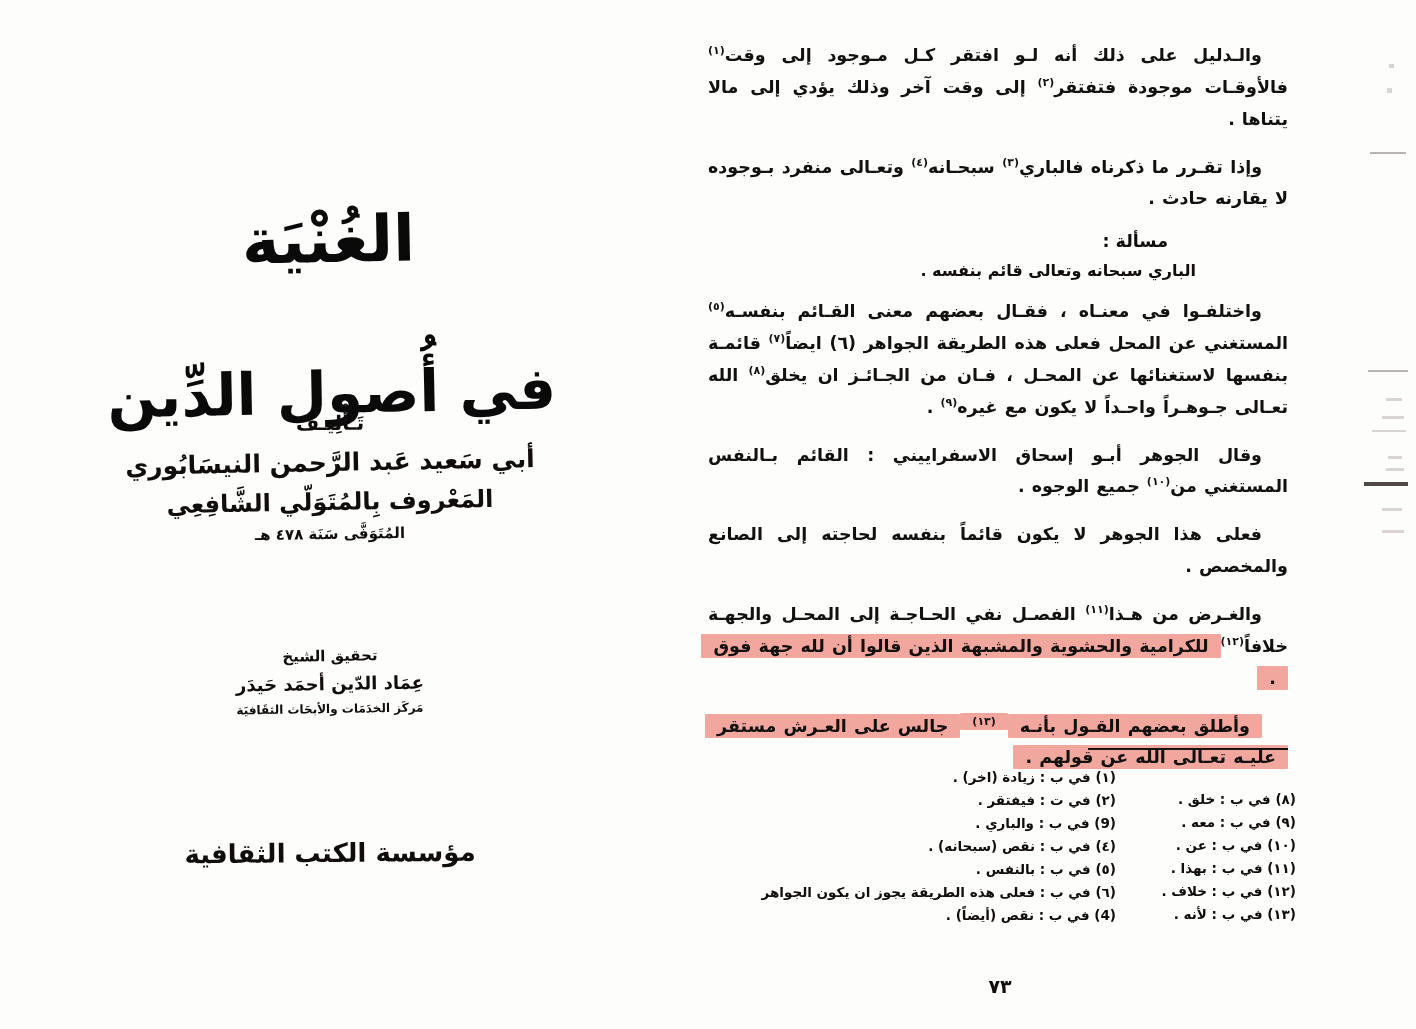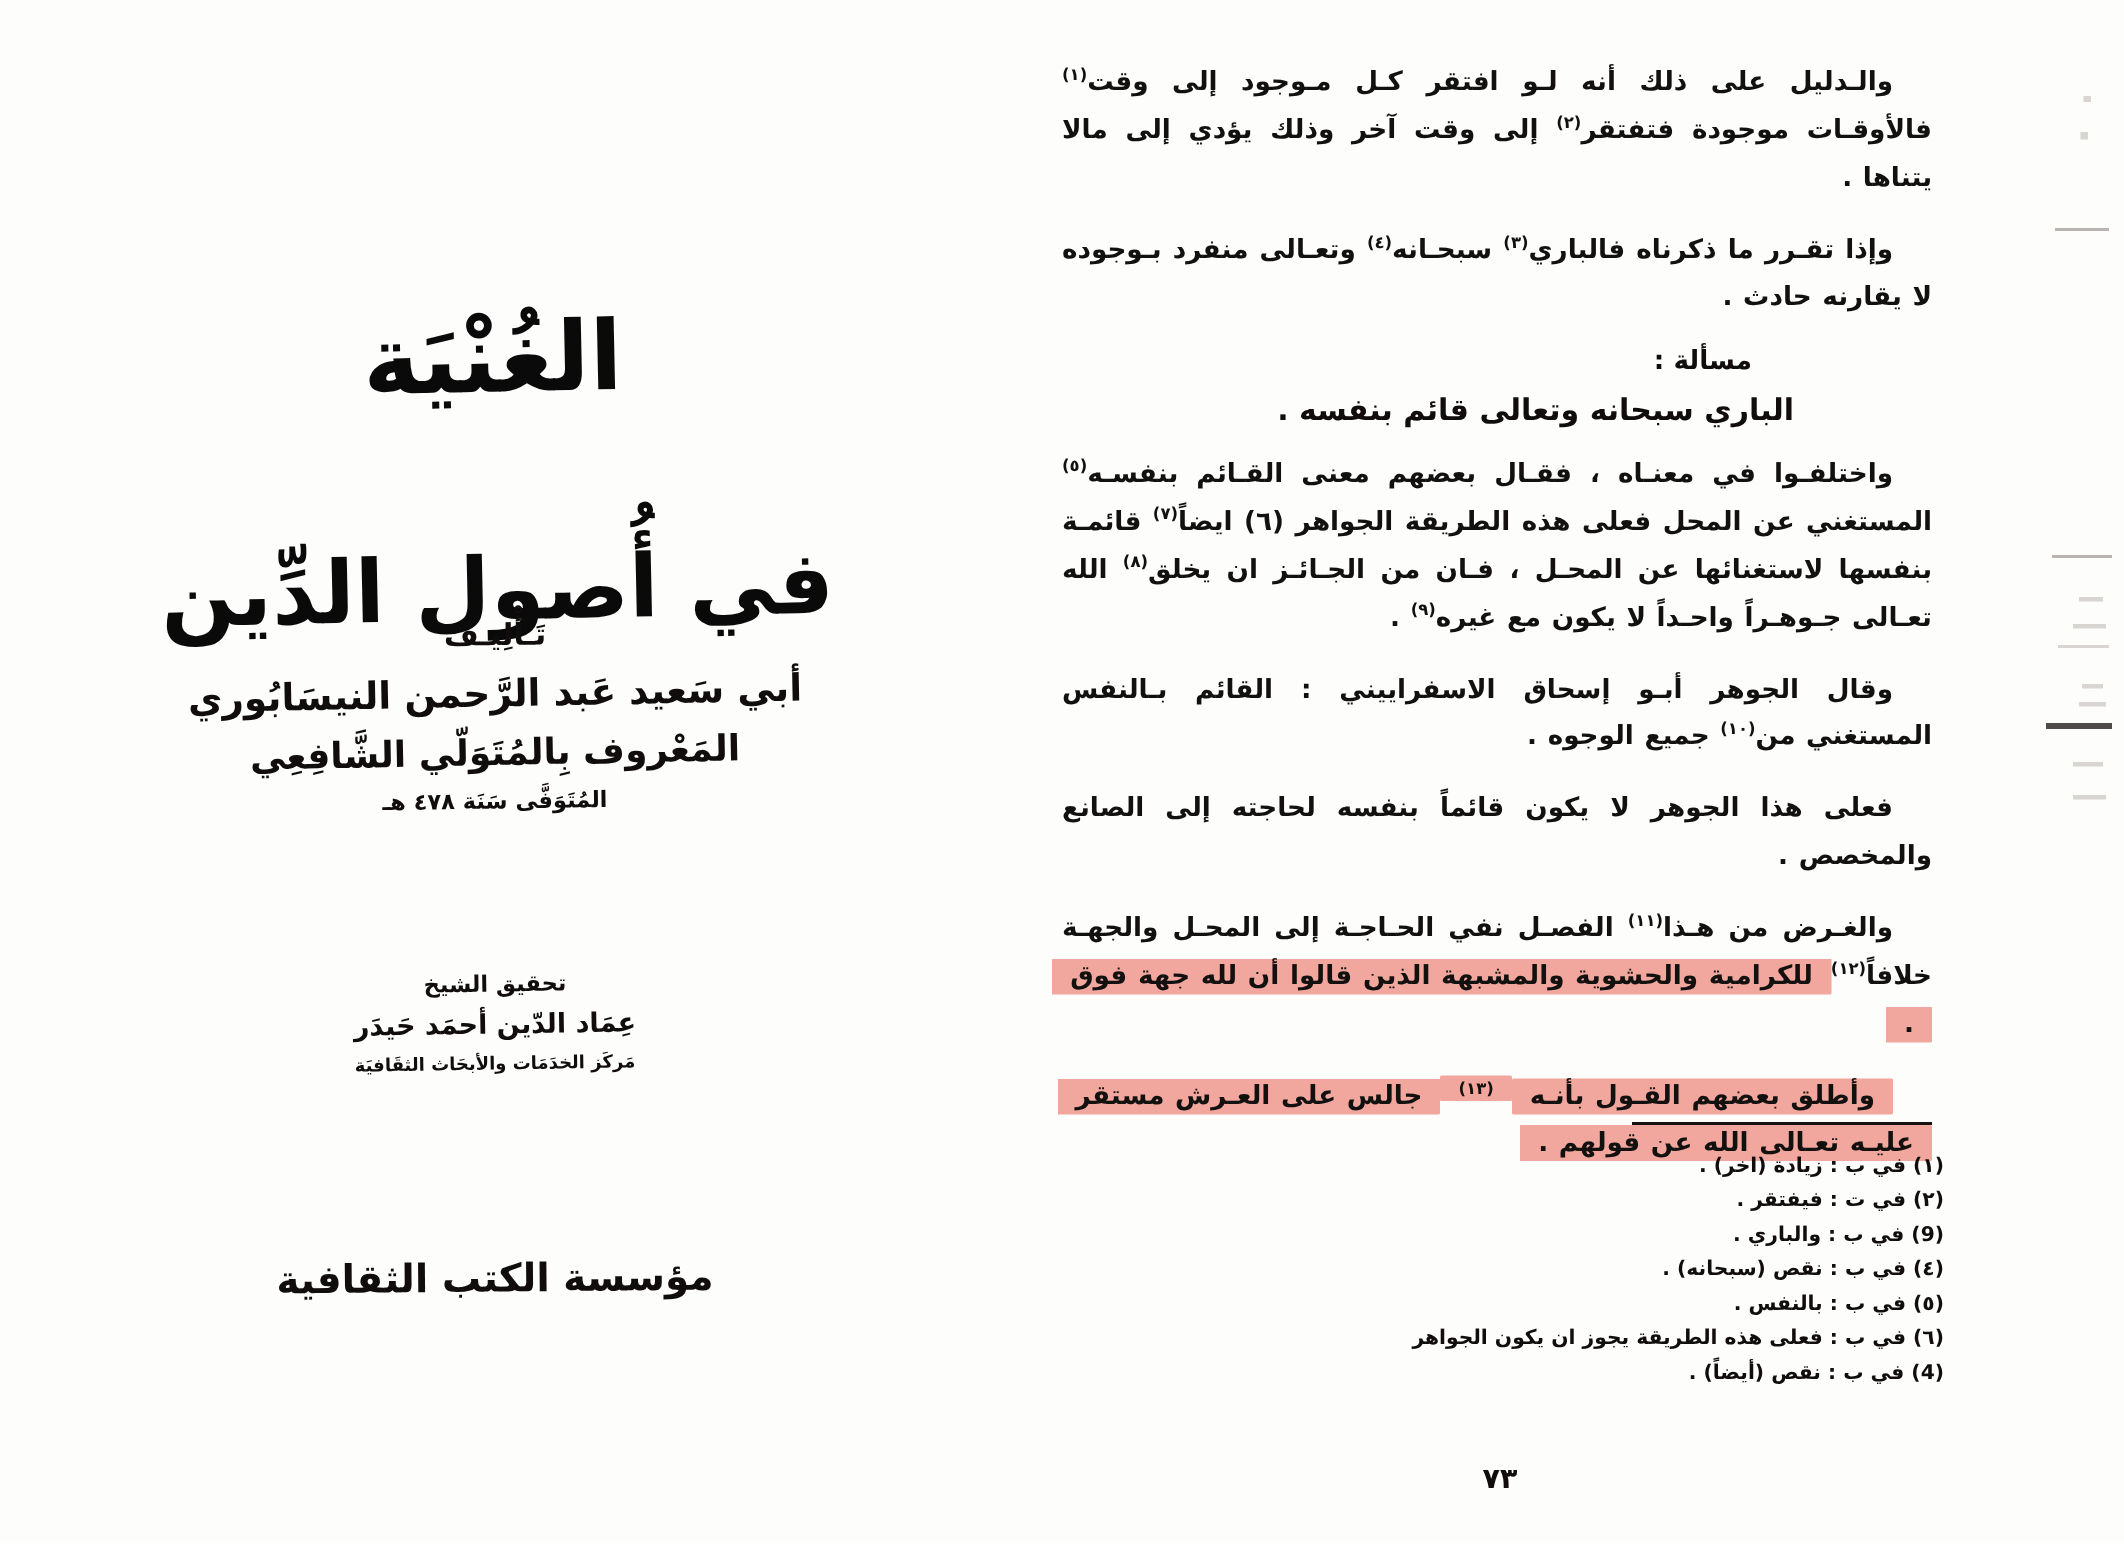--- a/index.html
+++ b/index.html
@@ -153,21 +153,21 @@
   }
   p.heading {
     margin: 0 0 10px 0;
     font-size: 17.5px;
     font-weight: 700;
     text-align: right;
     padding-right: 120px;
   }
   p.line-center {
     margin: 0 0 16px 0;
-    font-size: 20px;
+    font-size: 16px;
     font-weight: 600;
     text-align: right;
     padding-right: 92px;
   }
   sup.fn {
     font-size: 11px;
     font-weight: 600;
     vertical-align: super;
     line-height: 0;
   }
@@ -303,20 +303,28 @@
     <p class="para">
       <span class="hl">وأطلق بعضهم القـول بأنـه</span><sup class="fn hl">(١٣)</sup><span class="hl">جالس على العـرش مستقر عليـه تعـالى الله عن قولهم .</span>
     </p>
 
   </div>
 
   <div class="fn-rule"></div>
 
   <div class="fn-block">
     <div class="fn-cols">
+      <div class="fn-col-left">
+        <div class="fn-item">(٨) في ب : خلق .</div>
+        <div class="fn-item">(٩) في ب : معه .</div>
+        <div class="fn-item">(١٠) في ب : عن .</div>
+        <div class="fn-item">(١١) في ب : بهذا .</div>
+        <div class="fn-item">(١٢) في ب : خلاف .</div>
+        <div class="fn-item">(١٣) في ب : لأنه .</div>
+      </div>
       <div class="fn-col-right">
         <div class="fn-item">(١) في ب : زيادة (اخر) .</div>
         <div class="fn-item">(٢) في ت : فيفتقر .</div>
         <div class="fn-item">(9) في ب : والباري .</div>
         <div class="fn-item">(٤) في ب : نقص (سبحانه) .</div>
         <div class="fn-item">(٥) في ب : بالنفس .</div>
         <div class="fn-item">(٦) في ب : فعلى هذه الطريقة يجوز ان يكون الجواهر</div>
         <div class="fn-item">(4) في ب : نقص (أيضاً) .</div>
       </div>
     </div>

